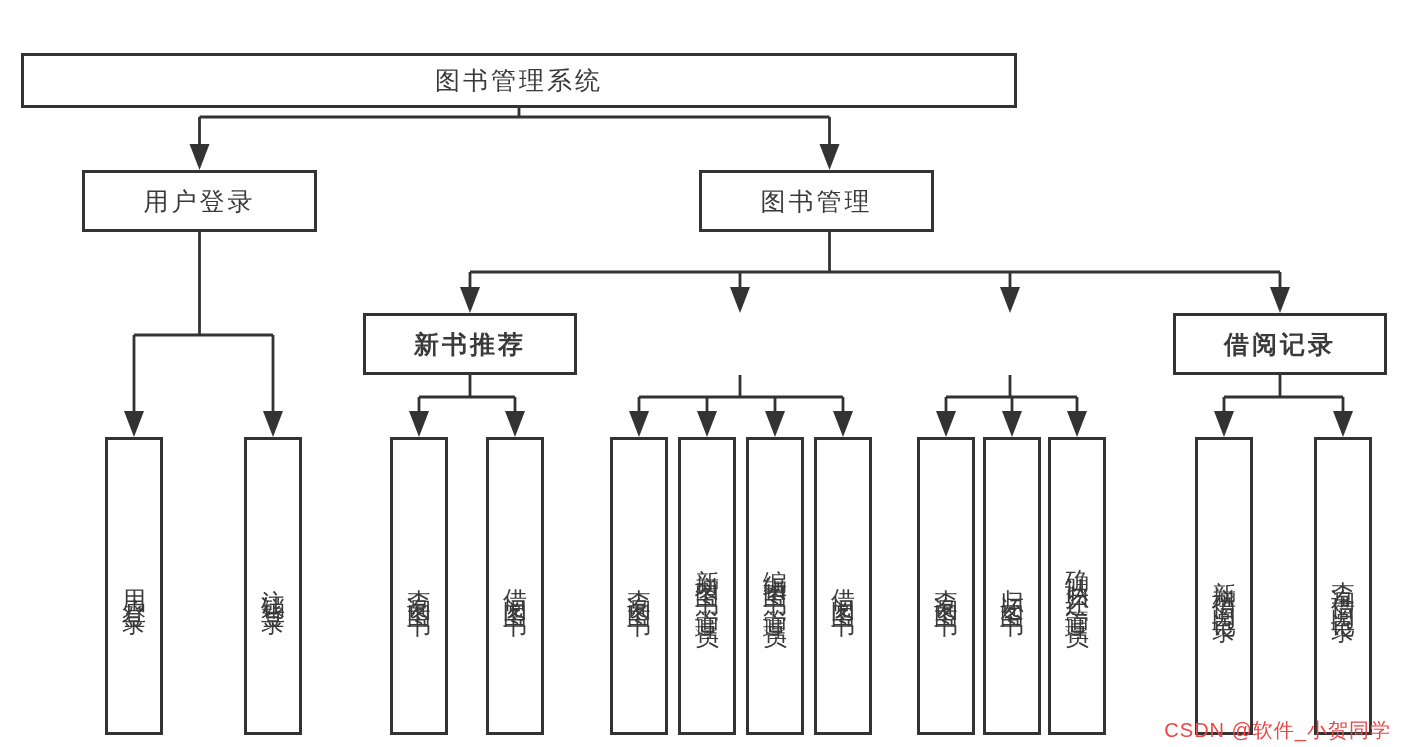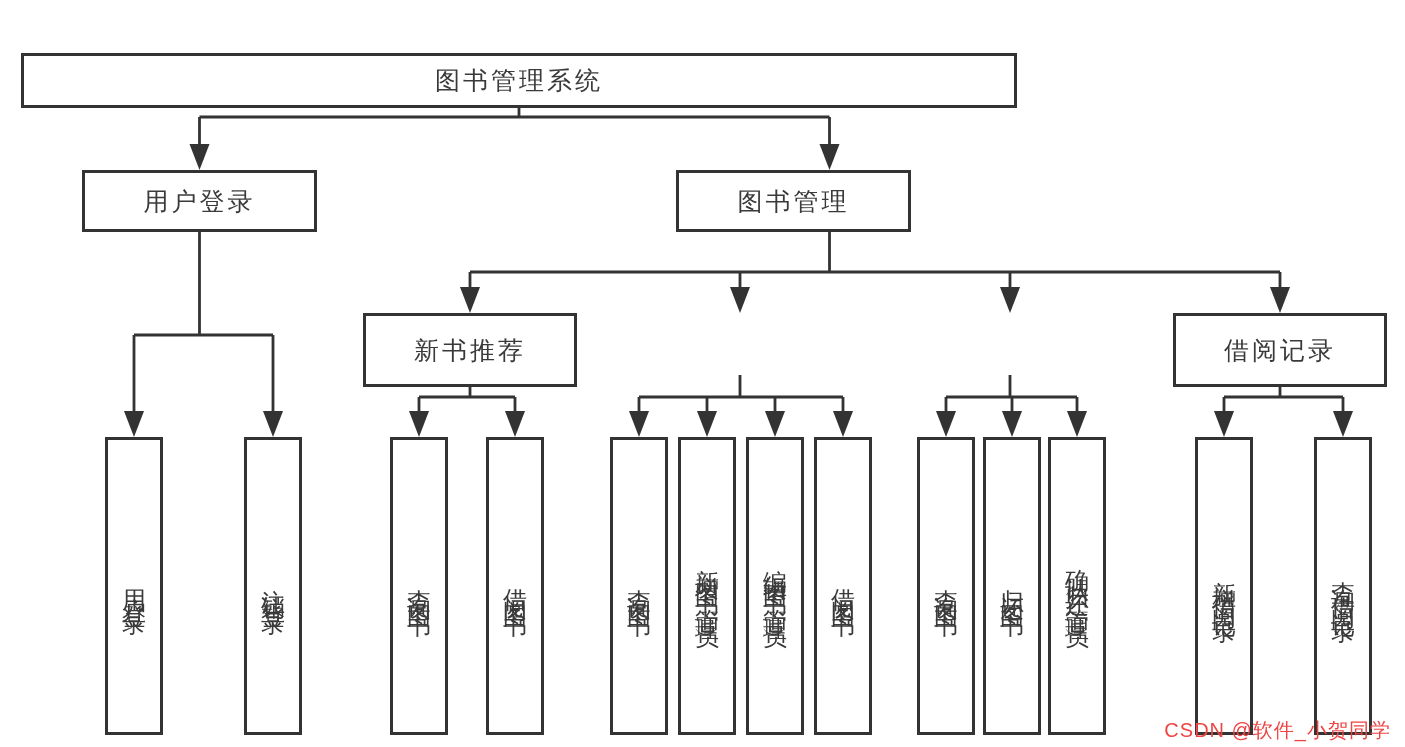--- a/index.html
+++ b/index.html
@@ -28,21 +28,21 @@
     justify-content: center;
     font-size: 25px;
     letter-spacing: 3px;
     line-height: 1;
     color: #3a3a3a;
     z-index: 2;
     white-space: nowrap;
   }
   .root  { left: 21px;  top: 13px;  width: 996px; height: 55px; margin-top: 40px; }
   .lvl2  { top: 170px; height: 62px; width: 235px; }
-  .lvl3  { top: 313px; height: 74px; width: 214px; }
+  .lvl3  { top: 313px; height: 62px; width: 214px; font-weight: bold; }
   .leaf {
     position: absolute;
     box-sizing: border-box;
     border: 3px solid #333333;
     background: #ffffff;
     top: 437px;
     width: 58px;
     height: 298px;
     display: flex;
     align-items: center;
@@ -121,21 +121,21 @@
       <polygon points="936,411 956,411 946,437" fill="#333333"></polygon>
       <polygon points="1002,411 1022,411 1012,437" fill="#333333"></polygon>
       <polygon points="1067,411 1087,411 1077,437" fill="#333333"></polygon>
       <polygon points="1214,411 1234,411 1224,437" fill="#333333"></polygon>
       <polygon points="1333,411 1353,411 1343,437" fill="#333333"></polygon>
     </svg>
 
   <div class="node root">图书管理系统</div>
 
   <div class="node lvl2" style="left:82px">用户登录</div>
-  <div class="node lvl2" style="left:676px">图书管理</div>
+  <div class="node lvl2" style="left:699px">图书管理</div>
 
   <div class="node lvl3" style="left:363px">新书推荐</div>
   <div class="node lvl3" style="left:1173px">借阅记录</div>
 
   <div class="leaf" style="left:105px">用户登录</div>
   <div class="leaf" style="left:244px">注销登录</div>
 
   <div class="leaf" style="left:390px">查询图书</div>
   <div class="leaf" style="left:486px">借阅图书</div>
 

